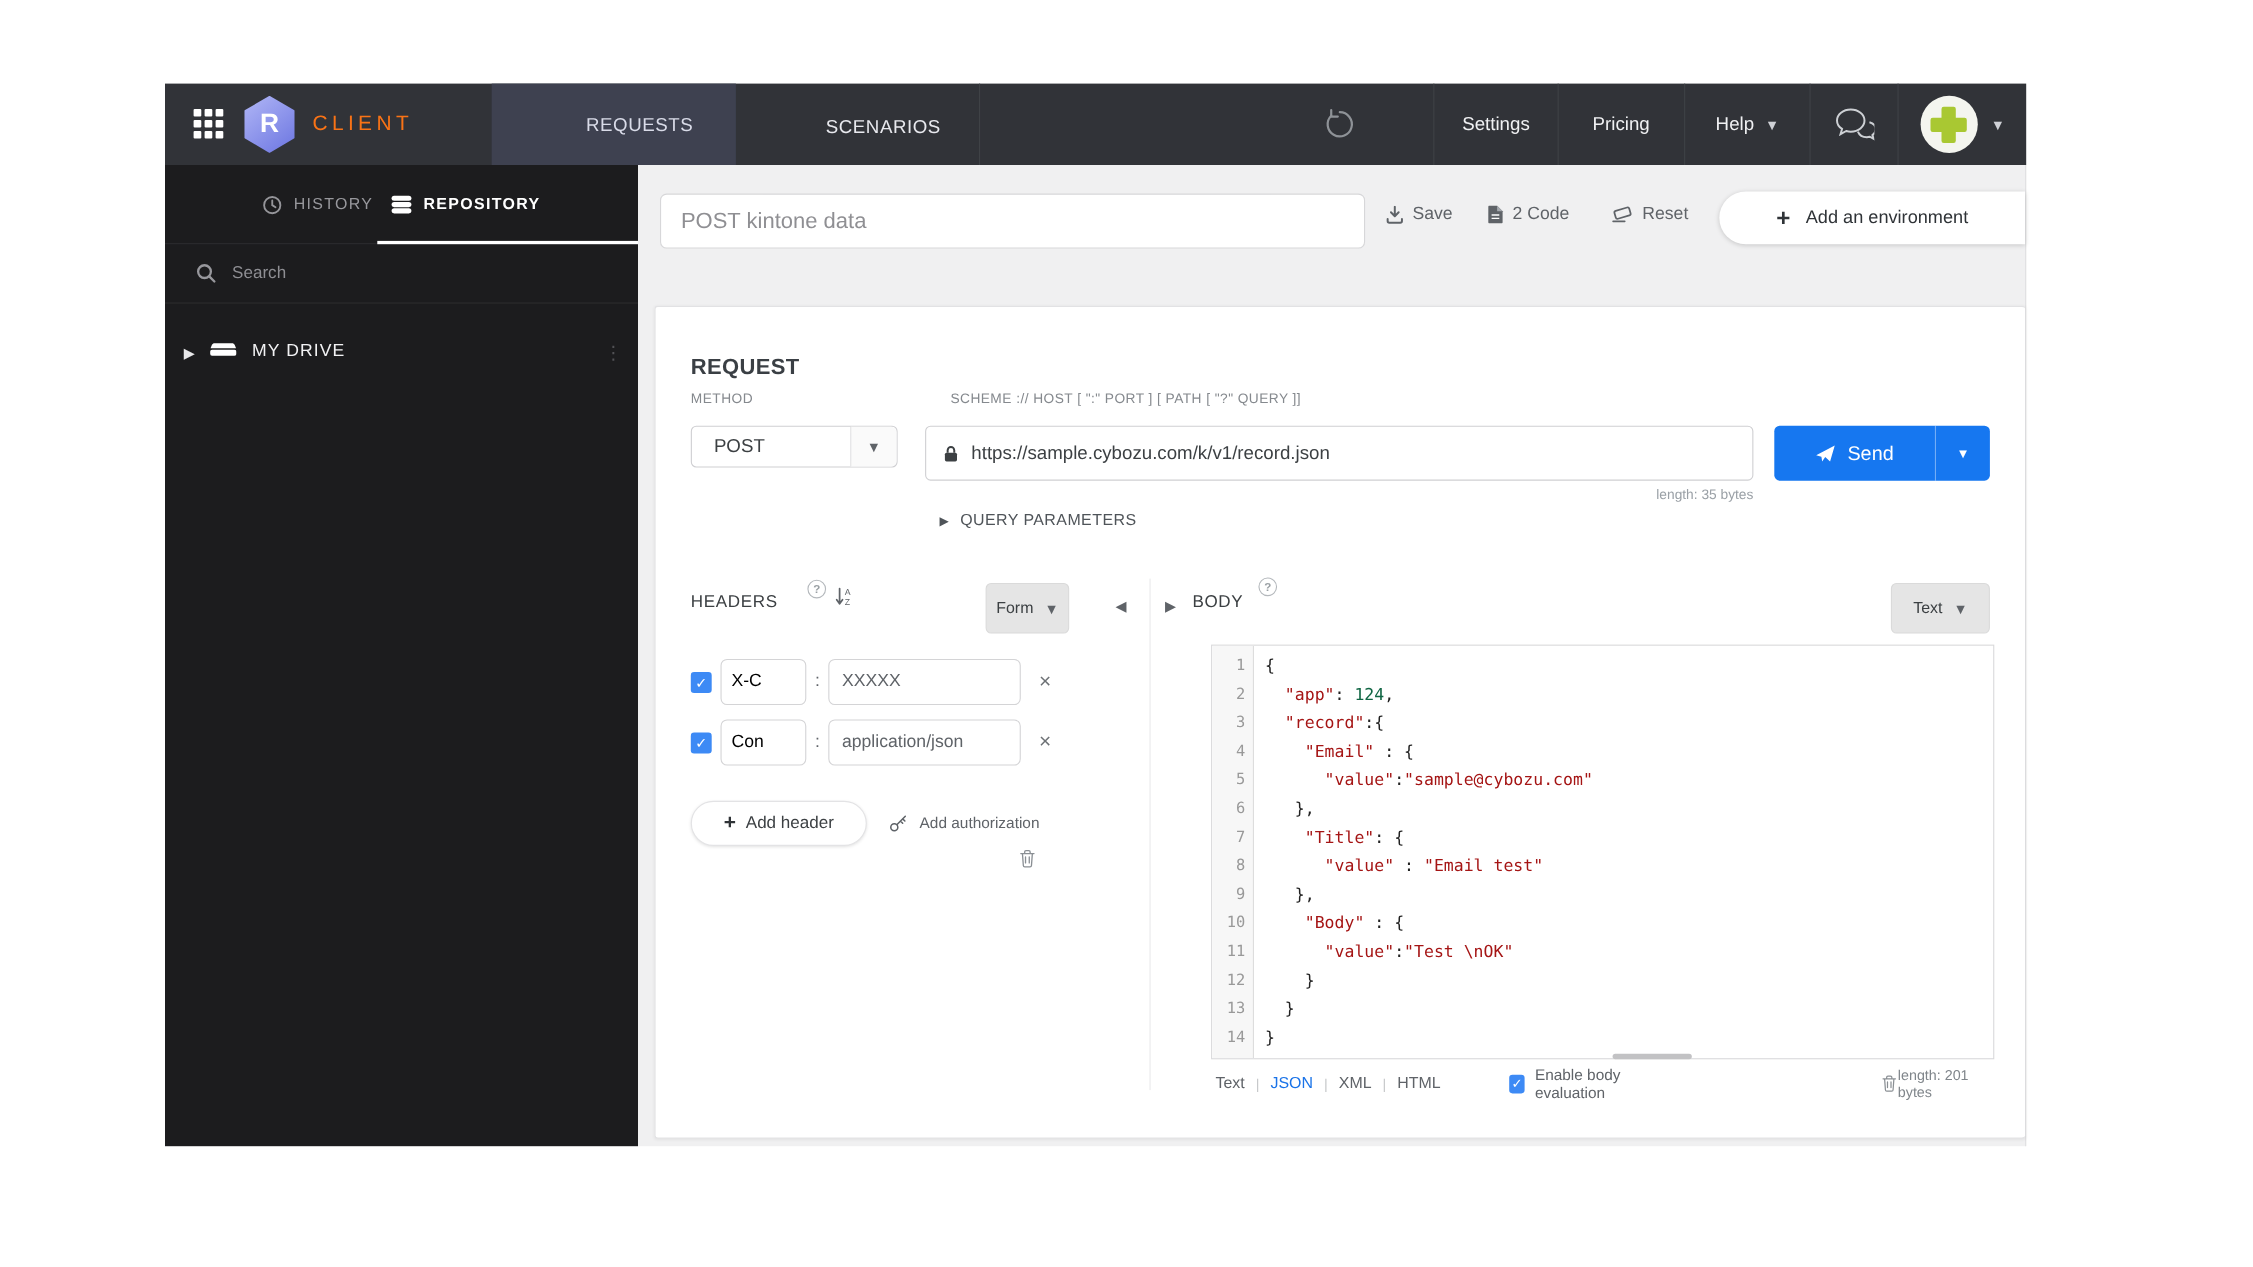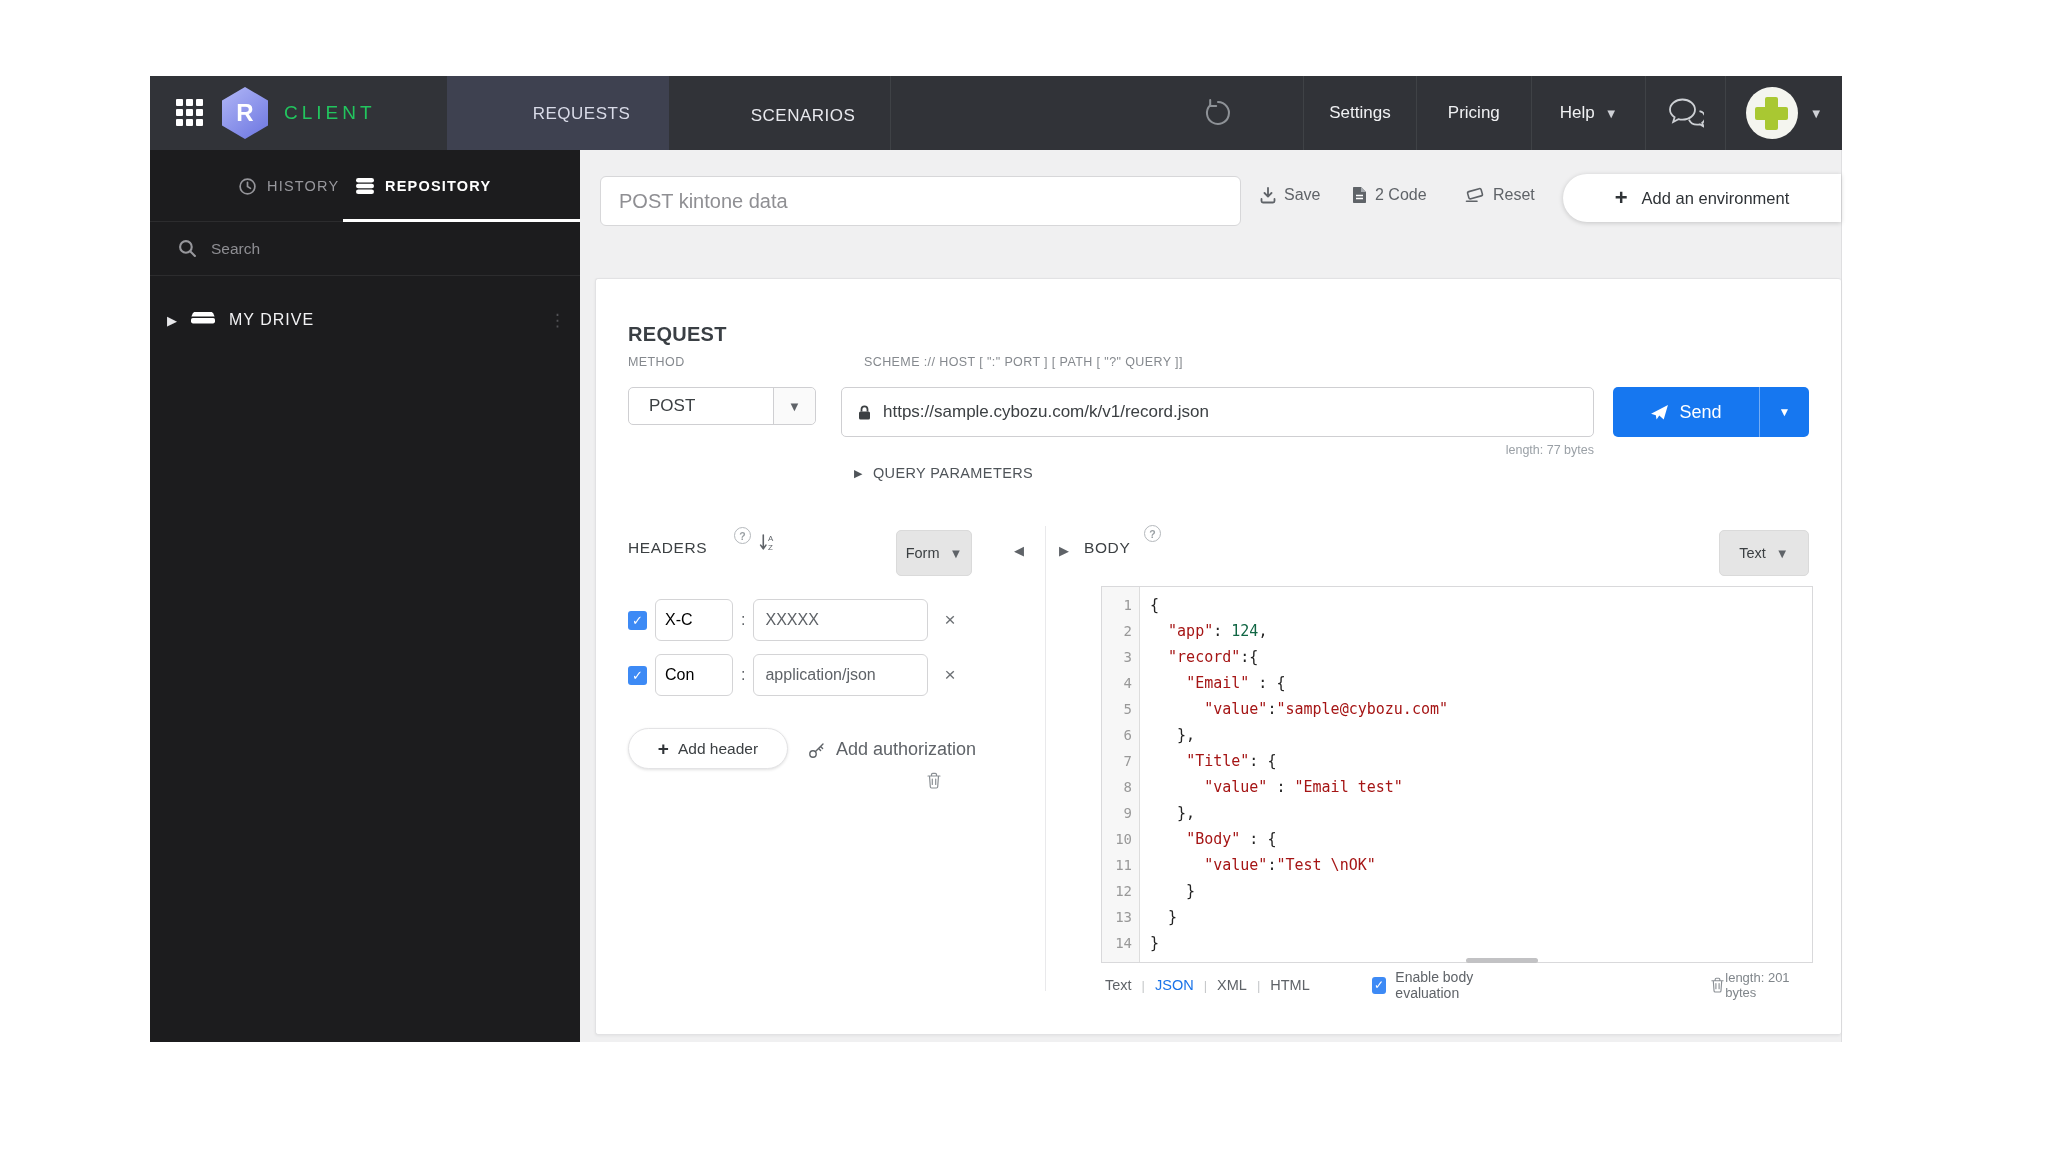--- a/index.html
+++ b/index.html
@@ -12,21 +12,21 @@
             background:#313338; display:flex; align-items:stretch; }
   .nav-left { display:flex; align-items:center; }
   .grid-icon { width:28px; height:28px; margin-left:26px; display:grid;
                grid-template-columns:repeat(3,7px); grid-template-rows:repeat(3,7px); gap:3px; }
   .grid-icon i { background:#fff; border-radius:1px; }
   .hex-logo { width:46px; height:52px; margin-left:18px; position:relative;
               clip-path:polygon(50% 0,100% 26%,100% 74%,50% 100%,0 74%,0 26%);
               background:linear-gradient(140deg,#aab0f4 10%,#767fe4 85%);
               display:flex; align-items:center; justify-content:center;
               color:#fff; font-size:24px; font-weight:bold; }
-  .client-label { color:#22c55e; font-size:19px; letter-spacing:4px; margin-left:16px; font-weight:500; }
+  .client-label { color:#f97316; font-size:19px; letter-spacing:4px; margin-left:16px; font-weight:500; }
   .nav-tab { position:absolute; top:0; height:80px; width:222px; display:flex;
              align-items:center; justify-content:center; font-size:17px;
              letter-spacing:0.5px; color:#e8e9ee; cursor:default;padding-left:47px; }
   .tab-requests { left:297px; background:#3e4150; border-bottom:5px solid #7c86e8; color:#d9dbe8; }
   .tab-scenarios { left:519px; border-right:1px solid #3f4246; }
   .sync-wrap { position:absolute; left:1030px; top:0; width:75px; height:74px;
                display:flex; align-items:center; justify-content:center; }
   .nav-right { position:absolute; left:1105px; top:0; right:0; height:74px; display:flex; }
   .nav-item { display:flex; align-items:center; justify-content:center;
               color:#f0f1f3; font-size:17px; border-left:1px solid #3f4246; }
@@ -134,21 +134,21 @@
           font-family:"Liberation Sans", sans-serif; }
   .xdel { margin-left:16px; color:#6d7175; font-size:19px; }
 
   .add-header-btn { position:absolute; left:32px; top:449px; width:160px; height:41px;
                     background:#fff; border:1px solid #e3e3e5; border-radius:21px;
                     box-shadow:0 1px 3px rgba(0,0,0,0.12);
                     display:flex; align-items:center; justify-content:center; gap:9px;
                     font-size:15.5px; color:#3c4043; }
   .add-header-btn .plus-glyph { font-size:19px; }
   .add-auth { position:absolute; left:212px; top:460px; display:flex; align-items:center; gap:10px;
-              font-size:18px; color:#5f6368; }
+              font-size:14px; color:#5f6368; }
   .trash-mid { position:absolute; left:330px; top:492px; }
 
   
   .editor { position:absolute; left:505px; top:307px; width:712px; height:377px;
             border:1px solid #d9d9db; background:#fff; display:flex; overflow:hidden; }
   .gutter { width:38px; background:#f7f7f7; border-right:1px solid #ddd; padding-top:5px; }
   .ln { height:26px; line-height:26px; text-align:right; padding-right:7px;
         color:#999; font-size:14px; font-family:"DejaVu Sans Mono", monospace; }
   .code-area { flex:1; padding:5px 0 0 10px; }
   .cline { height:26px; line-height:26px; white-space:pre;
@@ -326,21 +326,21 @@
       <div class="send-btn">
         <span class="send-main">
           <svg width="19" height="17" viewBox="0 0 18 16">
               <path d="M1 9.2L17 1l-4 13.6-4.2-3.7L6.2 14.6l-.7-4.1L1 9.2z" fill="#fff"></path>
             </svg>
           <span>Send</span>
         </span>
         <span class="send-caret">▼</span>
       </div>
 
-      <div class="url-length">length: 77 bytes</div>
+      <div class="url-length">length: 35 bytes</div>
 
       <div class="query-params">
         <span class="tri">▶</span>
         <span>QUERY PARAMETERS</span>
       </div>
 
       <div class="sec-title" style="left:32px; top:260px;">HEADERS</div>
       <div class="help-circle" style="left:138px; top:248px;">?</div>
       <span class="sort-icon">
         <svg width="19" height="19" viewBox="0 0 18 18">

